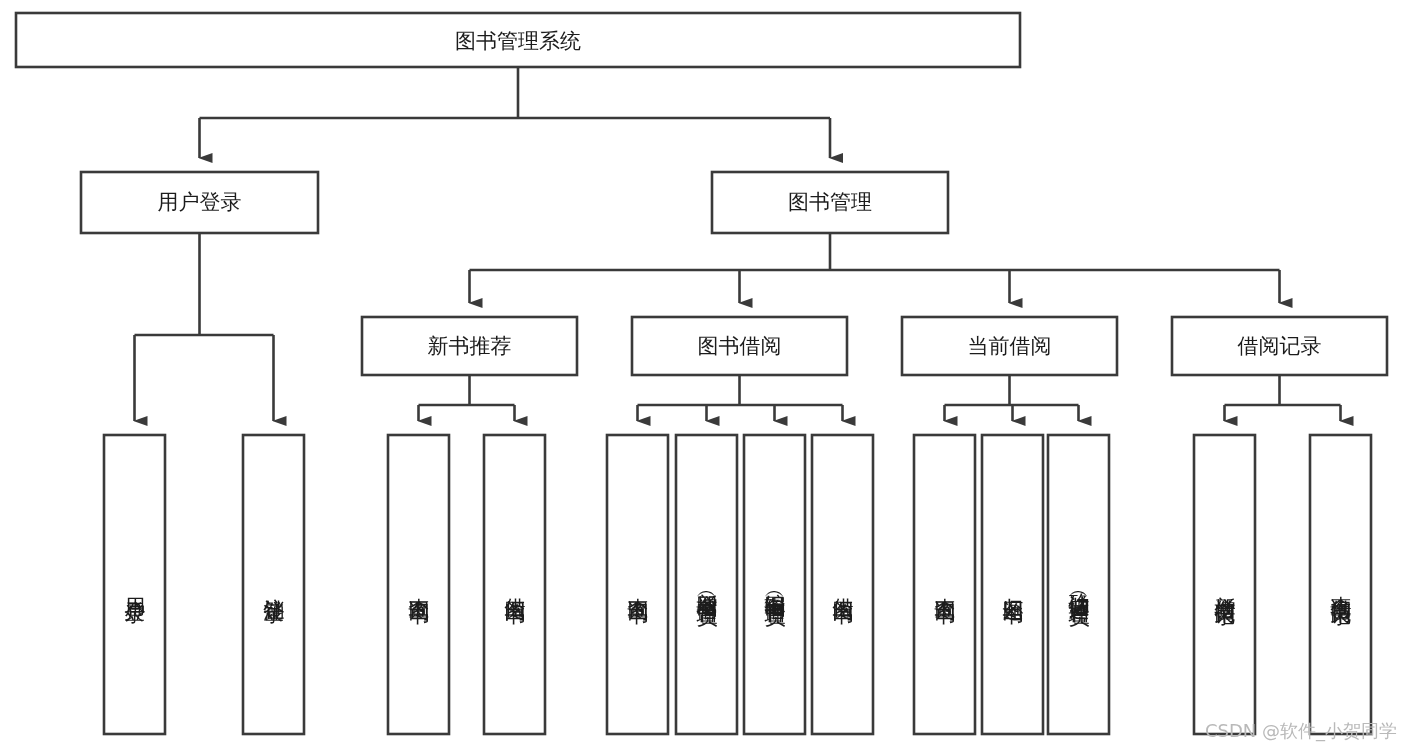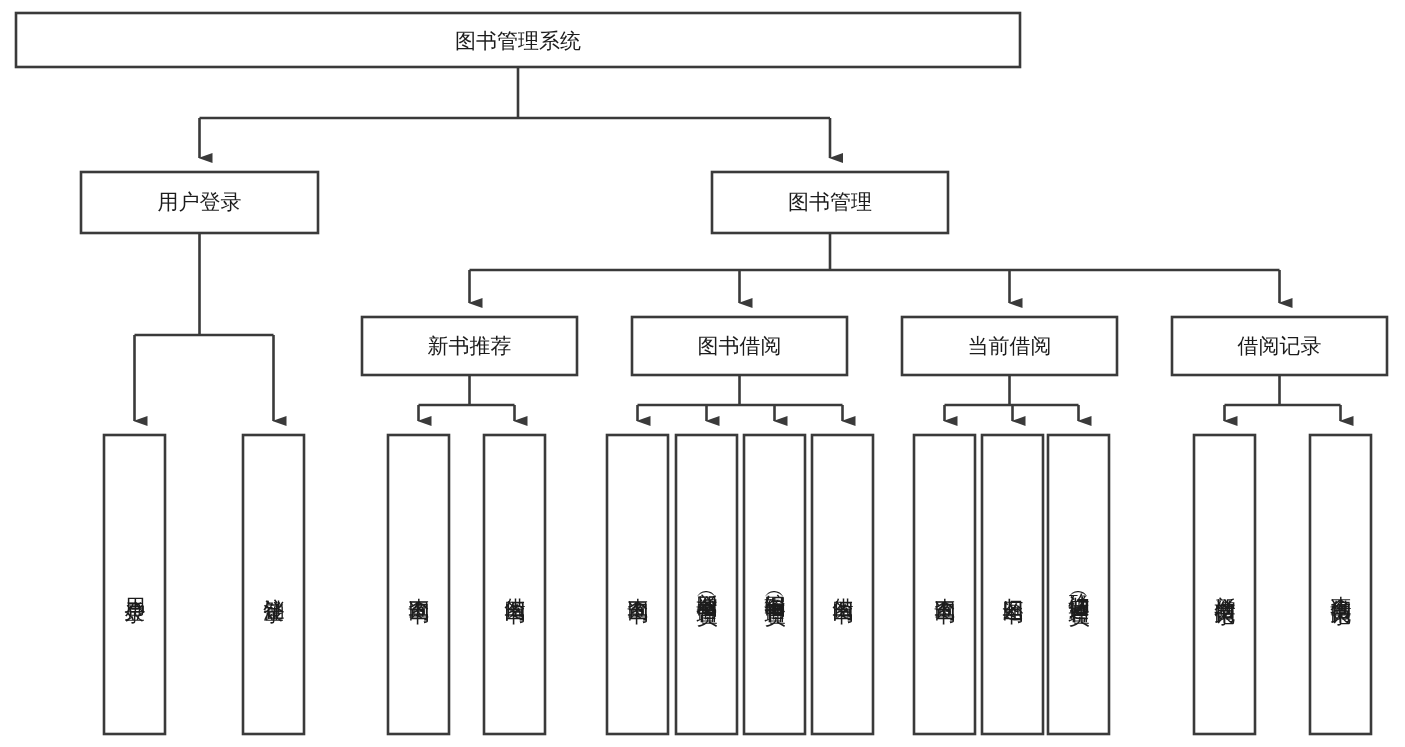--- a/index.html
+++ b/index.html
@@ -187,14 +187,15 @@
   <div class="leaf-label-wrap" style="left:607px; top:435px; width:61px; height:299px;">查询图书</div>
   <div class="leaf-label-wrap" style="left:676px; top:435px; width:61px; height:299px;">新增图书（管理员）</div>
   <div class="leaf-label-wrap" style="left:744px; top:435px; width:61px; height:299px;">编辑图书（管理员）</div>
   <div class="leaf-label-wrap" style="left:812px; top:435px; width:61px; height:299px;">借阅图书</div>
   <div class="leaf-label-wrap" style="left:914px; top:435px; width:61px; height:299px;">查询图书</div>
   <div class="leaf-label-wrap" style="left:982px; top:435px; width:61px; height:299px;">归还图书</div>
   <div class="leaf-label-wrap" style="left:1048px; top:435px; width:61px; height:299px;">确认归还（管理员）</div>
   <div class="leaf-label-wrap" style="left:1194px; top:435px; width:61px; height:299px;">新增借阅记录</div>
   <div class="leaf-label-wrap" style="left:1310px; top:435px; width:61px; height:299px;">查询借阅记录</div>
 
+  <div class="watermark">CSDN @软件_小贺同学</div>
 
 </div>
 
 </body></html>

